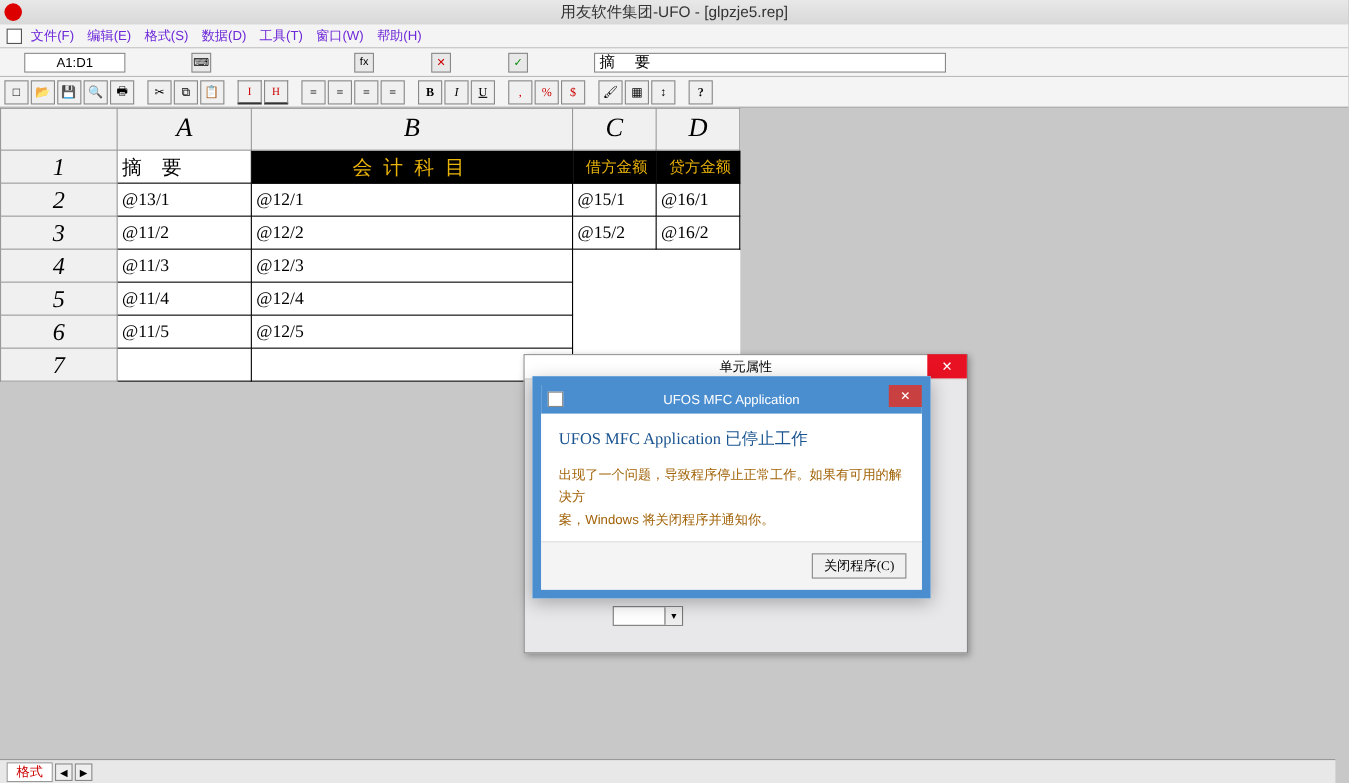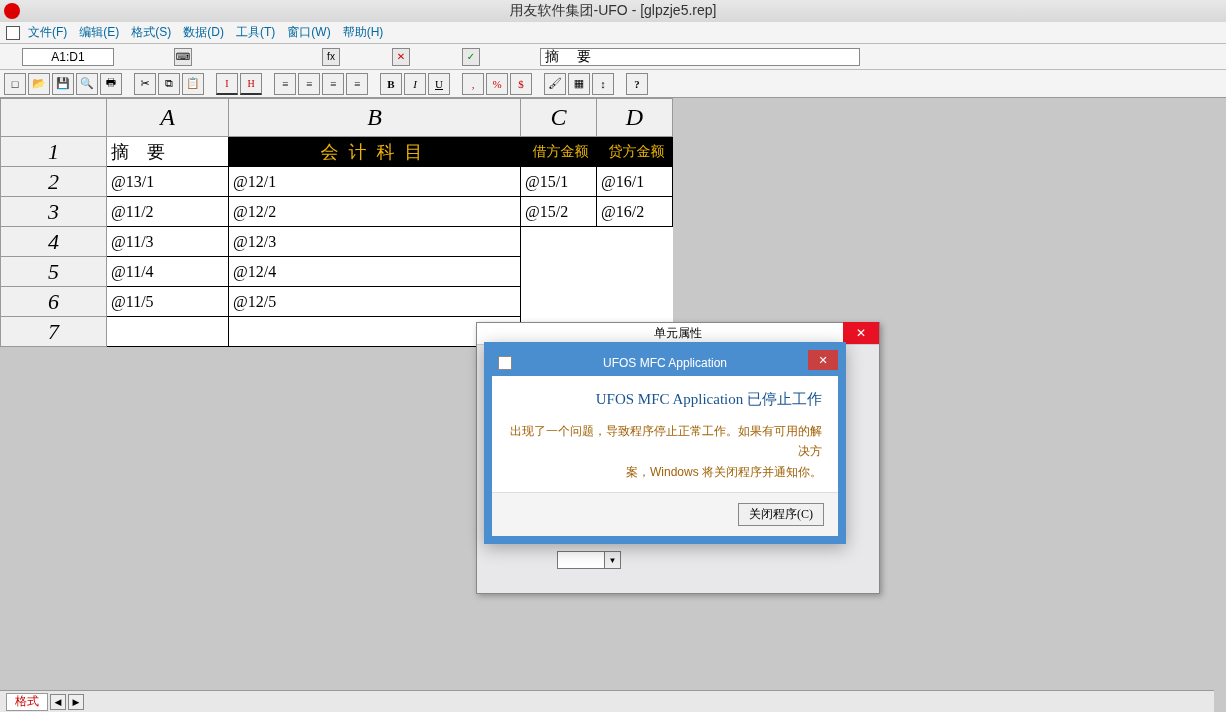--- a/index.html
+++ b/index.html
@@ -4,21 +4,21 @@
 <style>
 * { box-sizing: border-box; margin: 0; padding: 0; font-family: "SimSun", "Microsoft YaHei", sans-serif; }
 body { width: 1226px; height: 712px; background: #c8c8c8; overflow: hidden; position: relative; }
 
 
 .title-bar { height: 22px; background: linear-gradient(#e8e8e8, #d8d8d8); display: flex; align-items: center; position: relative; }
 .title-bar .appicon { width: 16px; height: 16px; margin: 0 4px; background: #d00; border-radius: 50%; }
 .title-bar .title { position: absolute; left: 50%; transform: translateX(-50%); font-size: 14px; color: #333; }
 
 
-.menu-bar { height: 22px; background: #f4f4f4; border-bottom: 1px solid #bbb; display: flex; align-items: center; padding-left: 6px; font-size: 12px; color: #0369a1; }
+.menu-bar { height: 22px; background: #f4f4f4; border-bottom: 1px solid #bbb; display: flex; align-items: center; padding-left: 6px; font-size: 12px; color: #6d28d9; }
 .menu-bar .docicon { width: 14px; height: 14px; border: 1px solid #555; margin-right: 8px; background: #fff; }
 .menu-bar .mi { margin-right: 12px; cursor: default; }
 
 
 .ref-bar { height: 26px; background: #f4f4f4; display: flex; align-items: center; padding-left: 22px; font-size: 12px; border-bottom: 1px solid #bbb; gap: 48px; }
 .cellref { width: 92px; height: 18px; border: 1px solid #888; background: #fff; text-align: center; font-size: 12px; display: flex; align-items: center; justify-content: center; margin-right: 12px; }
 .ref-btn { width: 18px; height: 18px; border: 1px solid #888; background: #e8e8e8; margin-right: 4px; display:flex; align-items:center; justify-content:center; font-size:10px; }
 .formula-box { margin-left: 8px; height: 18px; width: 320px; border: 1px solid #888; background: #fff; padding-left: 4px; display: flex; align-items: center; letter-spacing: 18px; font-size: 14px; }
 
 
@@ -53,21 +53,21 @@
 .prop-combo .line span { display: block; width: 40px; border-top: 2px solid #000; }
 .prop-combo .arrow { width: 16px; border-left: 1px solid #777; background: #eee; display: flex; align-items: center; justify-content: center; font-size: 8px; }
 
 
 .dlg { position: absolute; left: 484px; top: 244px; width: 362px; background: #fff; border: 1px solid #2a6db5; box-shadow: 0 4px 16px rgba(0,0,0,.3); z-index: 10; }
 .dlg-outer { border: 8px solid #4a8ed0; }
 .dlg-title { height: 26px; background: #4a8ed0; display: flex; align-items: center; position: relative; }
 .dlg-title .icn { width: 14px; height: 14px; margin-left: 6px; background: #fff; border: 1px solid #888; }
 .dlg-title .txt { position: absolute; left: 50%; transform: translateX(-50%); font-size: 12px; color: #fff; }
 .dlg-title .close { position: absolute; right: 0; top: 0; width: 30px; height: 20px; background: #c84040; color: #fff; display: flex; align-items: center; justify-content: center; font-size: 11px; }
-.dlg-body { padding: 14px 16px 10px 16px; background: #fff; text-align: right; }
+.dlg-body { padding: 14px 16px 10px 16px; background: #fff; }
 .dlg-heading { color: #1a5490; font-size: 15px; margin-bottom: 12px; font-family: "Microsoft YaHei"; }
 .dlg-text { font-size: 12px; color: #a16207; line-height: 1.7; font-family: Liberation Sans, sans-serif; }
 .dlg-btns { border-top: 1px solid #ddd; padding: 10px 14px; background: #f4f4f4; display: flex; justify-content: flex-end; }
 .dlg-btn { border: 1px solid #888; background: #f0f0f0; padding: 2px 10px; font-size: 12px; font-family: "Microsoft YaHei"; }
 
 
 .bottom { position: absolute; bottom: 0; left: 0; right: 12px; height: 22px; background: #e8e8e8; border-top: 1px solid #999; display: flex; align-items: center; }
 .tab { height: 18px; padding: 0 8px; border: 1px solid #999; background: #fff; font-size: 12px; color: #c00; margin-left: 6px; display: flex; align-items: center; }
 .navbtn { width: 16px; height: 16px; border: 1px solid #888; background: #eee; margin-left: 2px; display:flex; align-items:center; justify-content:center; font-size:9px; }
 </style>

